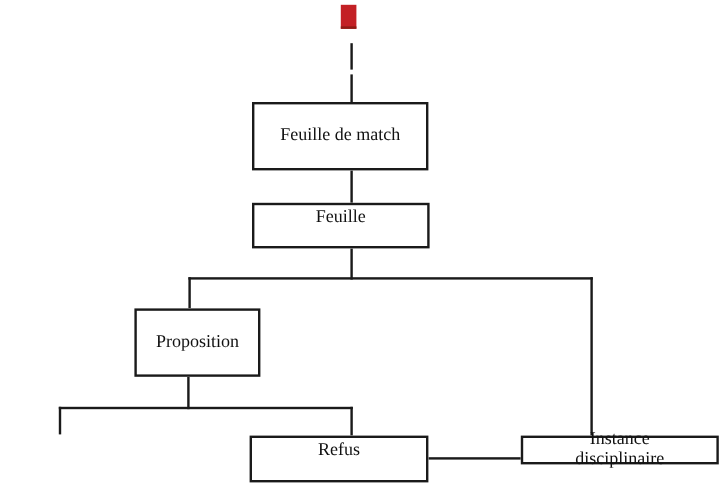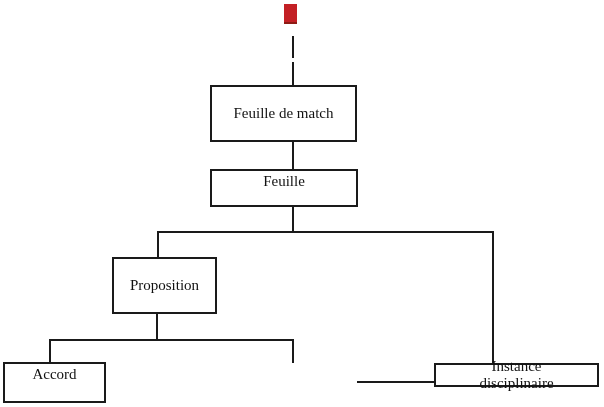--- a/index.html
+++ b/index.html
@@ -92,23 +92,23 @@
   </div>
 
   <div class="node v-top" id="node-parquet">
     <div>Feuille</div>
   </div>
 
   <div class="node v-center" id="node-proposition">
     <div>Proposition</div>
   </div>
 
-  <div class="node v-top" id="node-accord">
-    <div>Accord</div>
+
+  <div class="node v-top" id="node-refus">
+    <div>Refus</div>
   </div>
-
 
   <div class="node v-center" id="node-instance">
     <div>Instance</div>
     <div>disciplinaire</div>
   </div>
 
 </div>
 
 </body></html>

